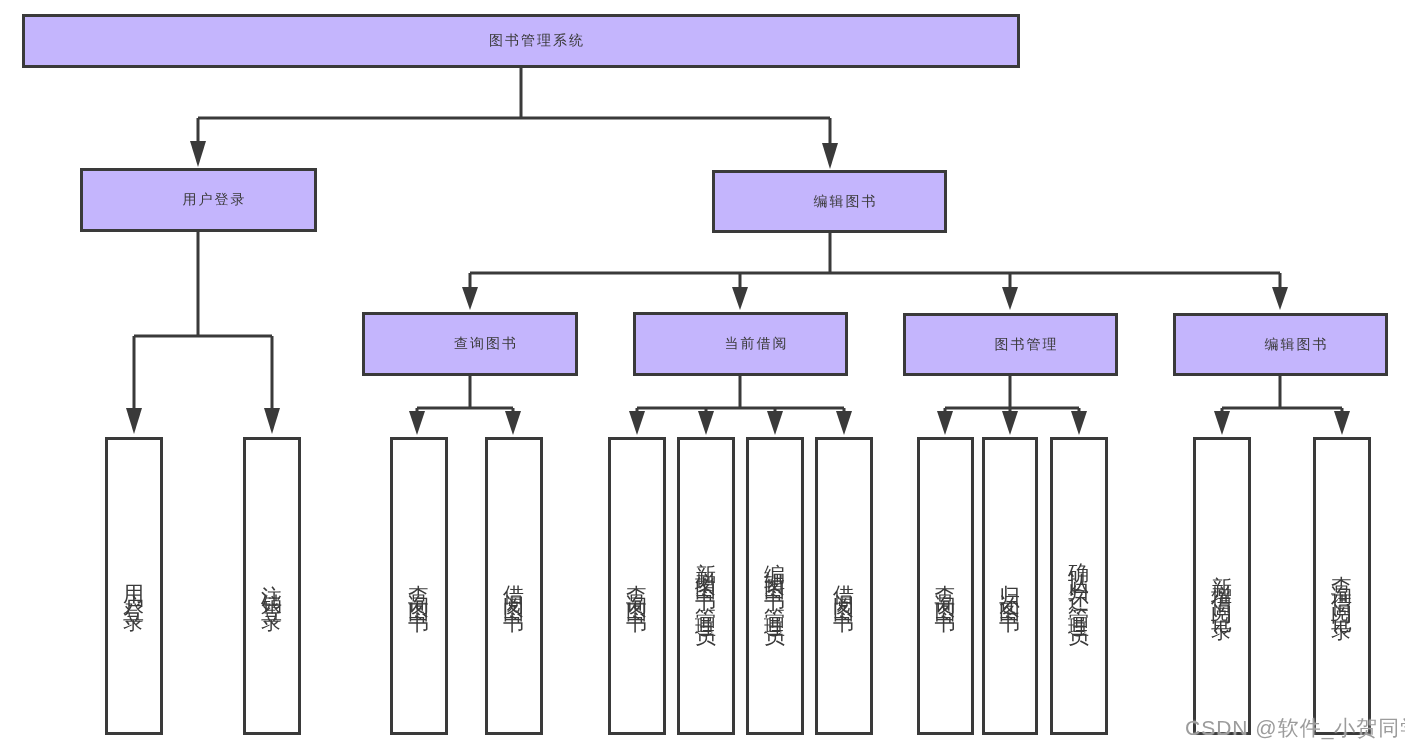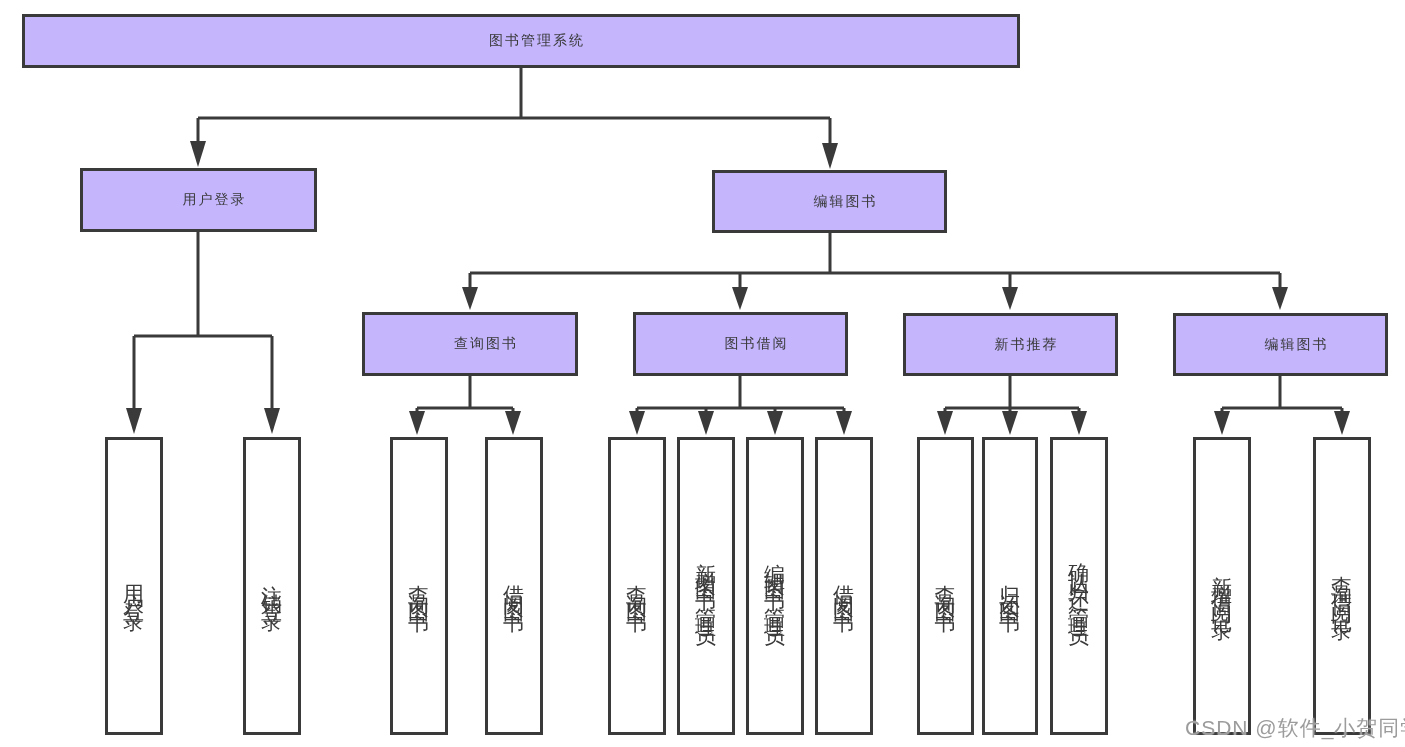--- a/index.html
+++ b/index.html
@@ -95,22 +95,22 @@
       <polygon points="1334,411 1350,411 1342,435"></polygon>
     </g>
   </svg>
 
   <div class="node" style="left:22px;top:14px;width:998px;height:54px">图书管理系统</div>
 
   <div class="node" style="left:80px;top:168px;width:237px;height:64px">用户登录</div>
   <div class="node" style="left:712px;top:170px;width:235px;height:63px">编辑图书</div>
 
   <div class="node" style="left:362px;top:312px;width:216px;height:64px">查询图书</div>
-  <div class="node" style="left:633px;top:312px;width:215px;height:64px">图书借阅</div>
-  <div class="node" style="left:903px;top:313px;width:215px;height:63px">新书推荐</div>
+  <div class="node" style="left:633px;top:312px;width:215px;height:64px">当前借阅</div>
+  <div class="node" style="left:903px;top:313px;width:215px;height:63px">图书管理</div>
   <div class="node" style="left:1173px;top:313px;width:215px;height:63px">编辑图书</div>
 
   <div class="leaf" style="left:105px;width:58px">
     <span class="vtext">用户登录</span>
   </div>
   <div class="leaf" style="left:243px;width:58px">
     <span class="vtext">注销登录</span>
   </div>
 
   <div class="leaf" style="left:390px;width:58px">

